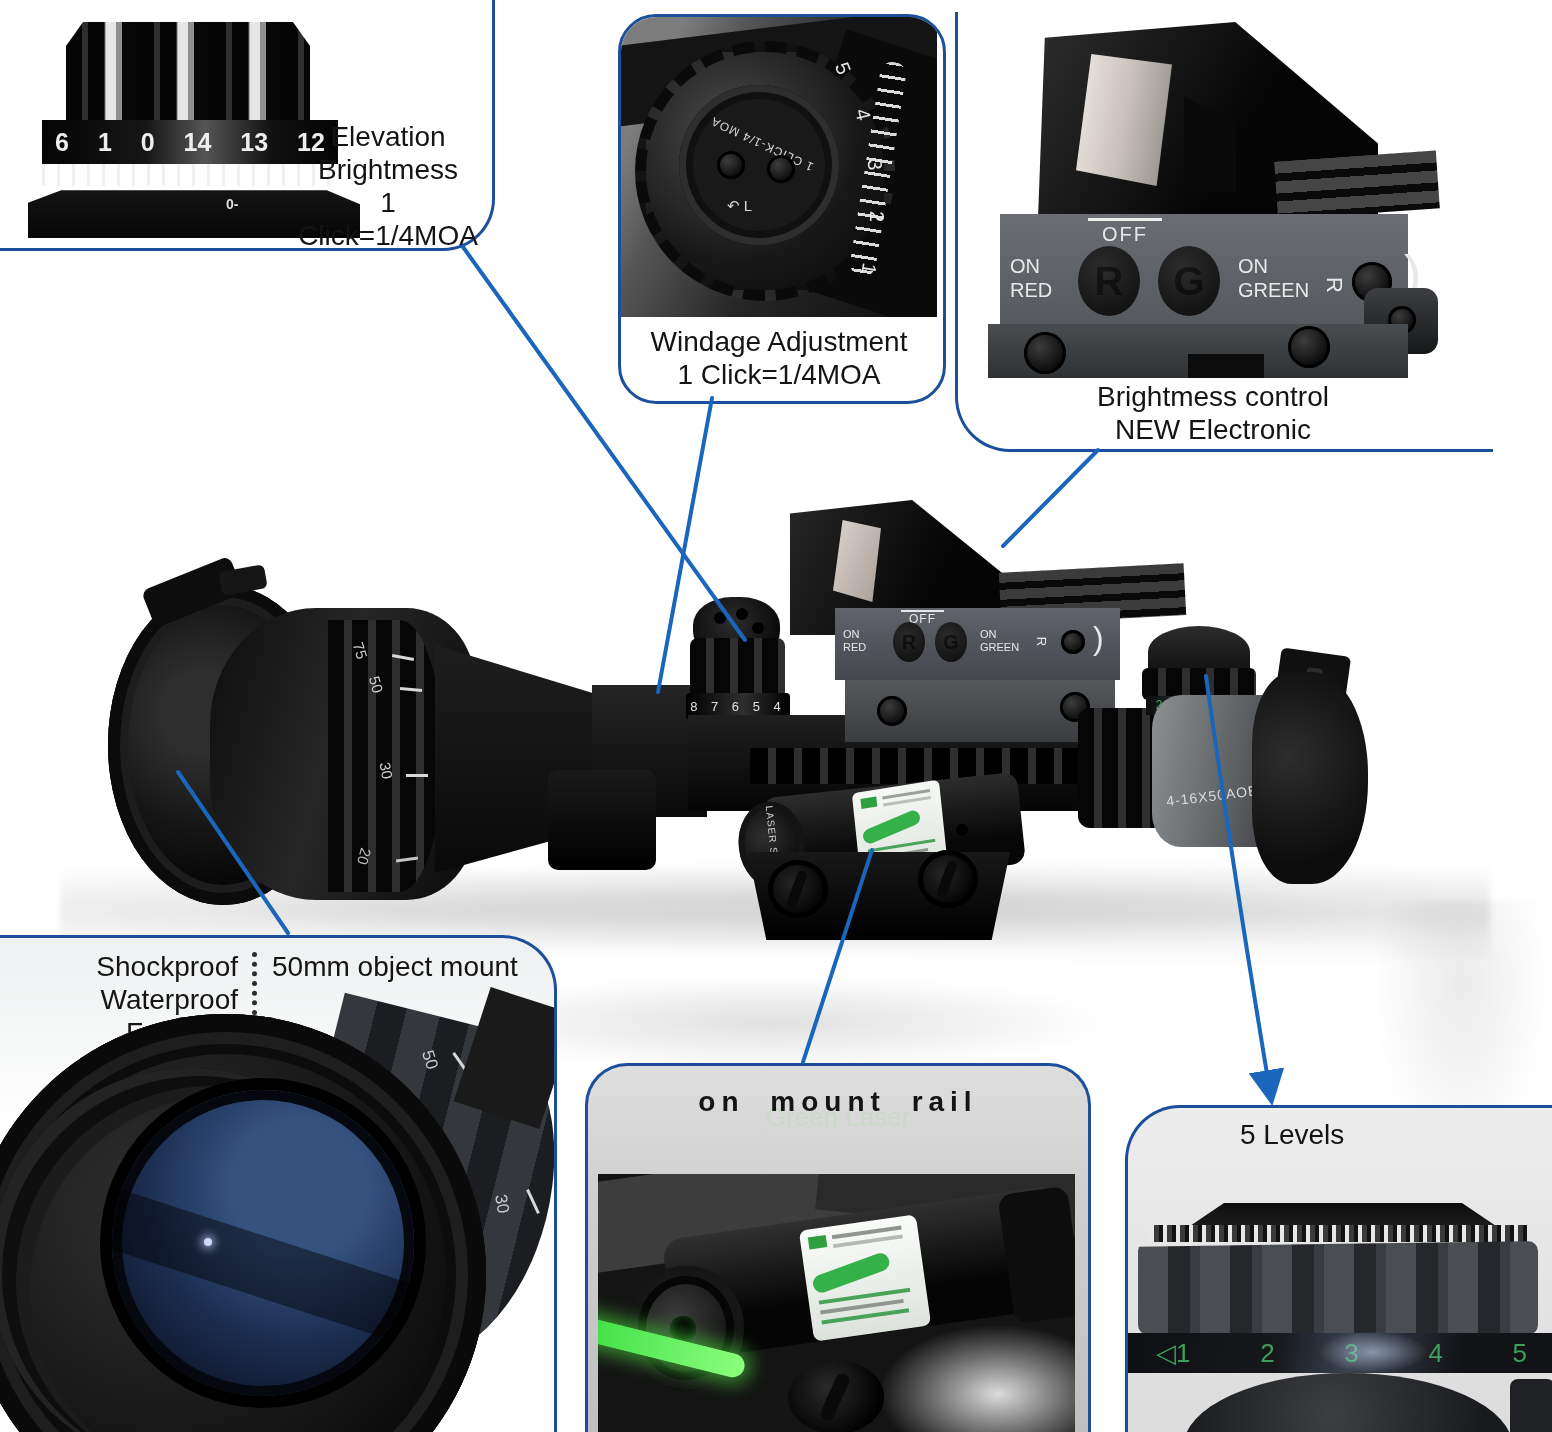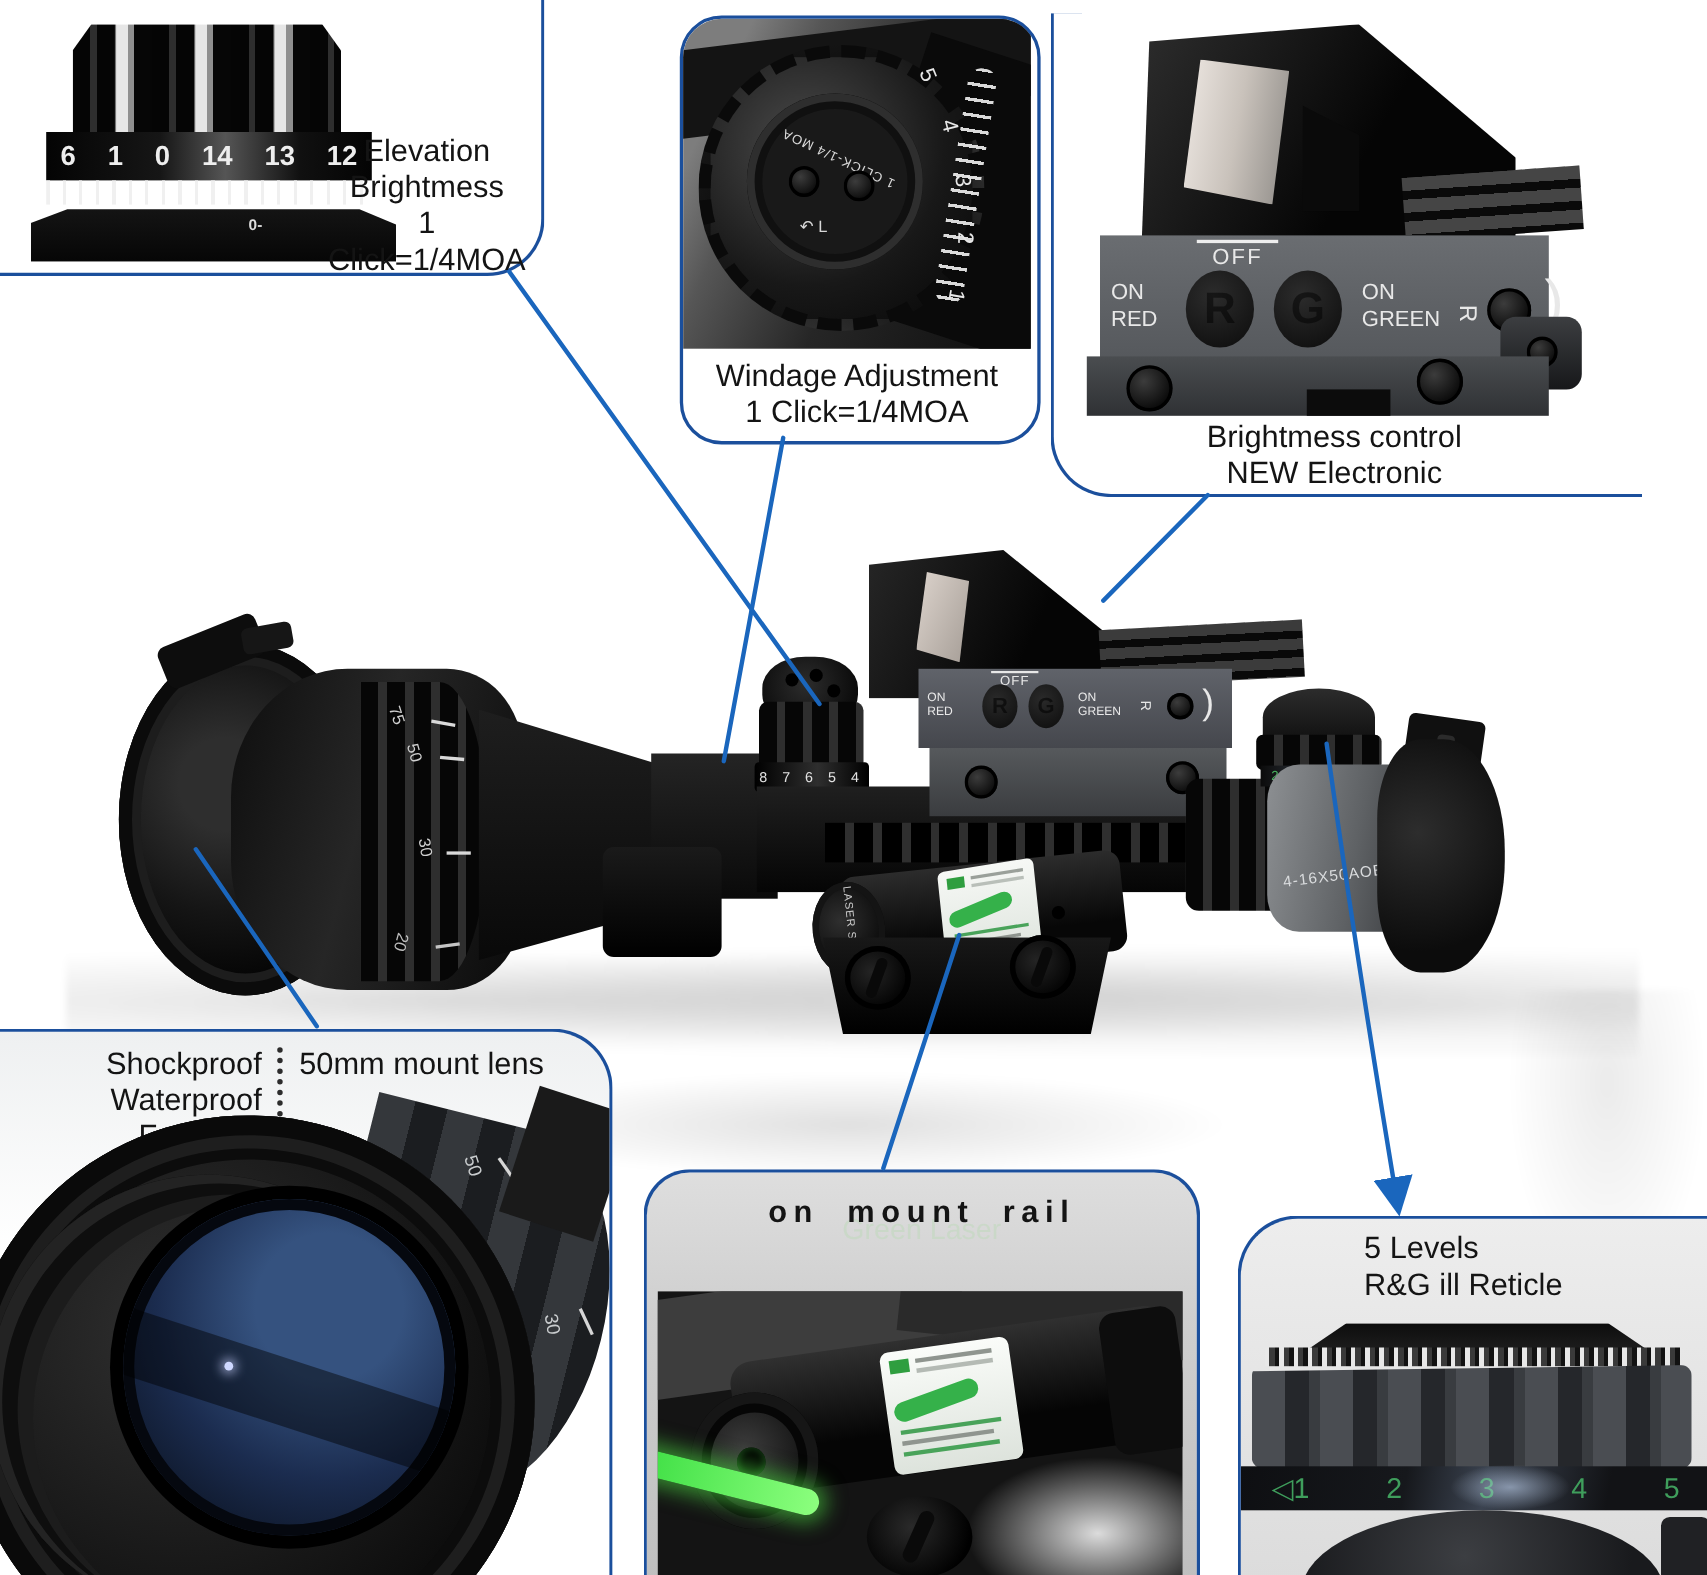--- a/index.html
+++ b/index.html
@@ -262,21 +262,21 @@
     </div>
   </div>
 
   <div class="abs" id="panel-lens">
     <div class="abs callout-text" style="left:28px;top:12px;width:210px;text-align:right;">
       <div>Shockproof</div>
       <div>Waterproof</div>
       <div>Fogproof</div>
     </div>
     <div class="abs" style="left:252px;top:14px;height:150px;border-left:5px dotted #2c2c2c;"></div>
-    <div class="abs callout-text" style="left:272px;top:12px;width:270px;">50mm mount lens</div>
+    <div class="abs callout-text" style="left:272px;top:12px;width:270px;">50mm object mount</div>
 
     <div class="abs" style="left:0;top:60px;width:554px;height:437px;">
       <div class="abs" style="left:300px;top:20px;width:250px;height:340px;border-radius:0 42% 42% 0 / 0 50% 50% 0;
                   transform:rotate(14deg);
                   background:repeating-linear-gradient(90deg,#34373b 0 34px,#1b1d20 34px 64px);"></div>
       <span class="abs" style="left:420px;top:52px;font-size:17px;color:#c9ccce;transform:rotate(72deg);">50</span>
       <span class="abs" style="left:448px;top:64px;width:26px;height:3px;background:#d6d6d6;transform:rotate(55deg);"></span>
       <span class="abs" style="left:492px;top:196px;font-size:17px;color:#c9ccce;transform:rotate(80deg);">30</span>
       <span class="abs" style="left:520px;top:202px;width:26px;height:3px;background:#d6d6d6;transform:rotate(65deg);"></span>
       <div class="abs" style="left:470px;top:0;width:90px;height:120px;background:#1a1a1a;transform:rotate(18deg);"></div>
@@ -328,21 +328,20 @@
                   background:radial-gradient(circle at 42% 38%,#2a2a2a,#000 75%);">
         <span class="abs" style="left:40px;top:12px;width:14px;height:50px;background:#0a0a0a;border-radius:7px;transform:rotate(24deg);"></span>
         </div>
       <div class="abs" style="left:408px;top:16px;width:70px;height:130px;border-radius:14px;background:#0d0d0d;transform:rotate(-8deg);"></div>
     </div>
   </div>
 
   <div class="abs" id="panel-reticle">
     <div class="abs callout-text" style="left:112px;top:10px;width:300px;">
       <div>5 Levels</div>
-      <div>R&amp;G ill Reticle</div>
     </div>
     <div class="abs" style="left:0;top:95px;width:427px;height:232px;">
       <div class="abs" style="left:40px;top:0;width:350px;height:26px;
                   clip-path:polygon(5% 100%,16% 0,84% 0,95% 100%);
                   background:linear-gradient(#0d0d0d,#1e1e1e);"></div>
       <div class="abs" style="left:22px;top:22px;width:378px;height:17px;
                   background:repeating-linear-gradient(90deg,#e8e8e8 0 4px,#3a3a3a 4px 9px,#121212 9px 13px);"></div>
       <div class="abs" style="left:10px;top:38px;width:400px;height:94px;border-radius:10px;
                   clip-path:polygon(0 6%,100% 0,100% 100%,0 100%);
                   background:repeating-linear-gradient(90deg,#4a4d52 0 30px,#25272b 30px 52px,#393c40 52px 62px);"></div>

